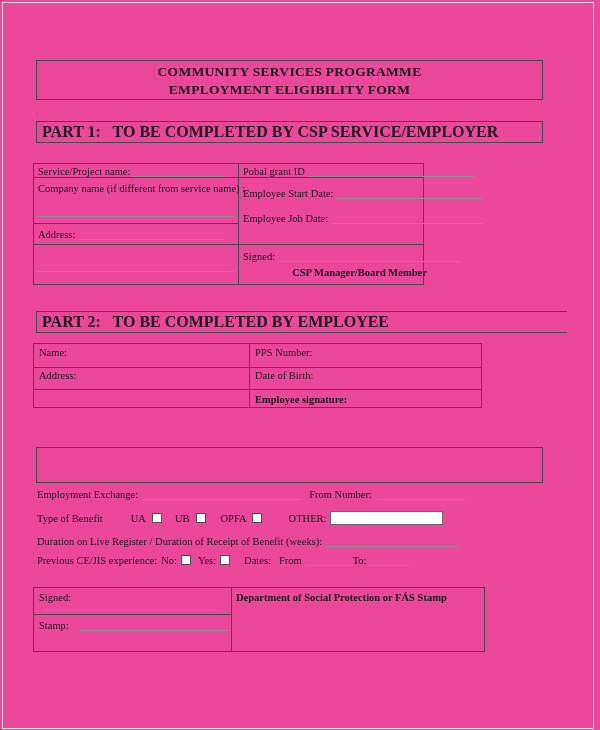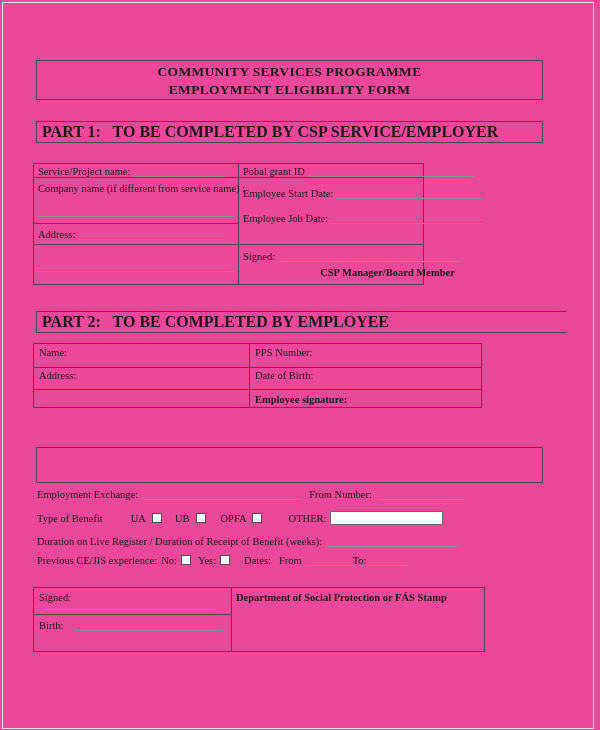--- a/index.html
+++ b/index.html
@@ -77,21 +77,21 @@
 
     <div class="abs row" style="left:4px;top:64px;">
       <span class="lbl">Address:</span><span class="blank" style="width:146px;margin-left:3px;"></span>
     </div>
 
     <div class="bline" style="left:3px;top:107px;width:197px;"></div>
 
     <div class="abs row" style="left:209px;top:86px;">
       <span class="lbl">Signed:</span><span class="blank" style="width:183px;margin-left:3px;"></span>
     </div>
-    <div class="abs row b" style="left:204px;top:102px;width:243px;text-align:center;font-size:10.5px;margin-left:28px;">CSP Manager/Board Member</div>
+    <div class="abs row b" style="left:204px;top:102px;width:243px;text-align:center;font-size:10.5px;">CSP Manager/Board Member</div>
   </div>
 
   <div class="abs part-heading ph2">PART 2:   TO BE COMPLETED BY EMPLOYEE</div>
 
   <div class="abs tbl" style="left:33px;top:343px;width:449px;height:65px;">
     <div class="vline" style="left:215px;"></div>
     <div class="hline" style="left:0;right:0;top:23px;"></div>
     <div class="hline" style="left:0;right:0;top:45px;"></div>
 
     <div class="abs row" style="left:5px;top:2px;">
@@ -135,20 +135,20 @@
   <div class="abs tbl" style="left:33px;top:587px;width:452px;height:65px;">
     <div class="vline" style="left:197px;"></div>
     <div class="hline" style="left:0;width:197px;top:26px;"></div>
 
     <div class="abs row" style="left:5px;top:3px;">
       <span class="lbl">Signed:</span>
     </div>
     <div class="bline" style="left:9px;top:21px;width:172px;"></div>
 
     <div class="abs row" style="left:5px;top:31px;">
-      <span class="lbl">Birth:</span><span class="blank" style="width:148px;margin-left:11px;"></span>
+      <span class="lbl">Stamp:</span><span class="blank" style="width:148px;margin-left:11px;"></span>
     </div>
 
     <div class="abs row b" style="left:202px;top:3px;width:247px;white-space:normal;">
       <span class="lbl b" style="white-space:normal;">Department of Social Protection or FÁS Stamp</span>
     </div>
   </div>
 </div>
 
 </body></html>

